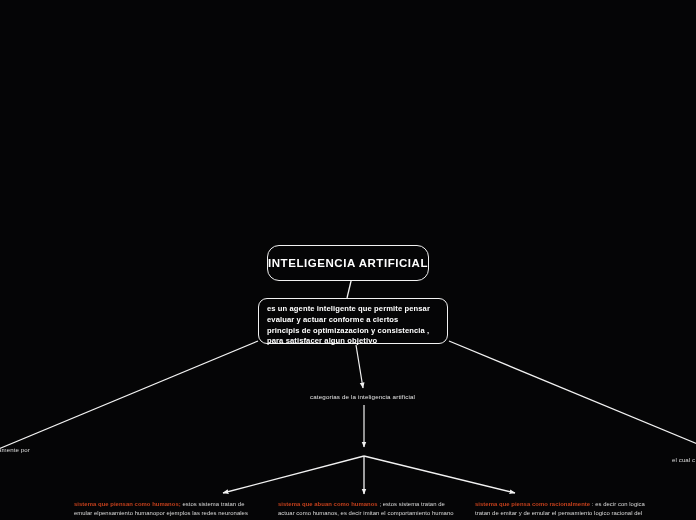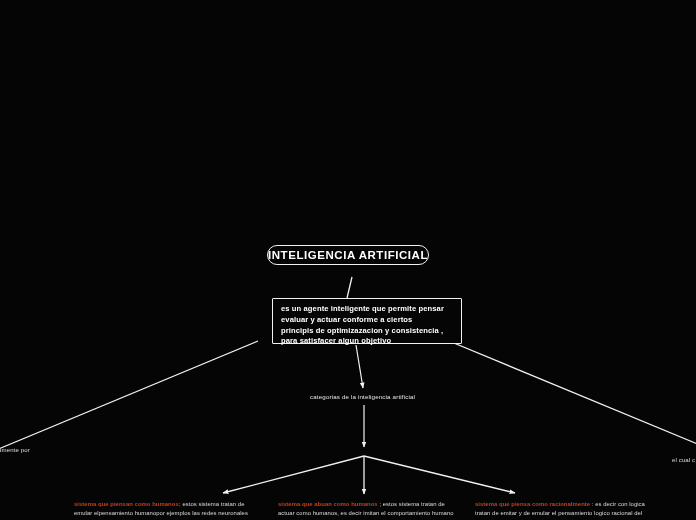--- a/index.html
+++ b/index.html
@@ -35,38 +35,38 @@
     box-sizing: border-box;
     border: 1.6px solid #f2f2f2;
     border-radius: 12px;
     background: #050506;
     color: #ffffff;
   }
   #root-node {
     left: 267px;
     top: 245px;
     width: 162px;
-    height: 20px;
+    height: 36px;
     display: flex;
     align-items: center;
     justify-content: center;
     text-align: right;
   }
   #root-node .label {
     font-size: 11.5px;
     font-weight: bold;
     letter-spacing: 0.55px;
     white-space: nowrap;
   }
   #definition-node {
-    left: 272px;
+    left: 258px;
     top: 298px;
     width: 190px;
     height: 46px;
-    border-radius: 1px;
+    border-radius: 9px;
     padding: 5px 7px 4px 8px;
   }
   #definition-node .label {
     font-size: 7.6px;
     font-weight: bold;
     line-height: 1.42;
     letter-spacing: 0.1px;
     display: block;
     white-space: pre-line;
   }

